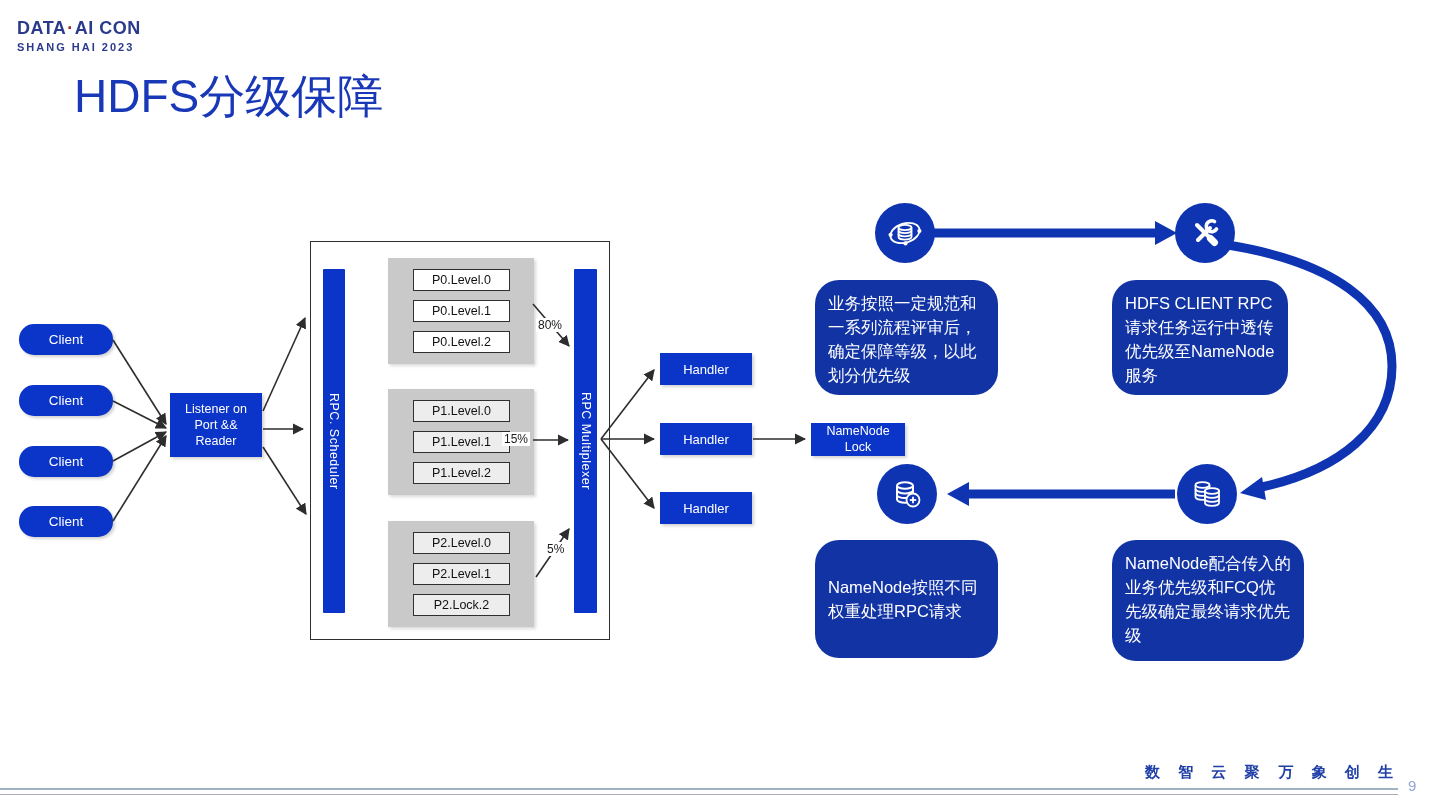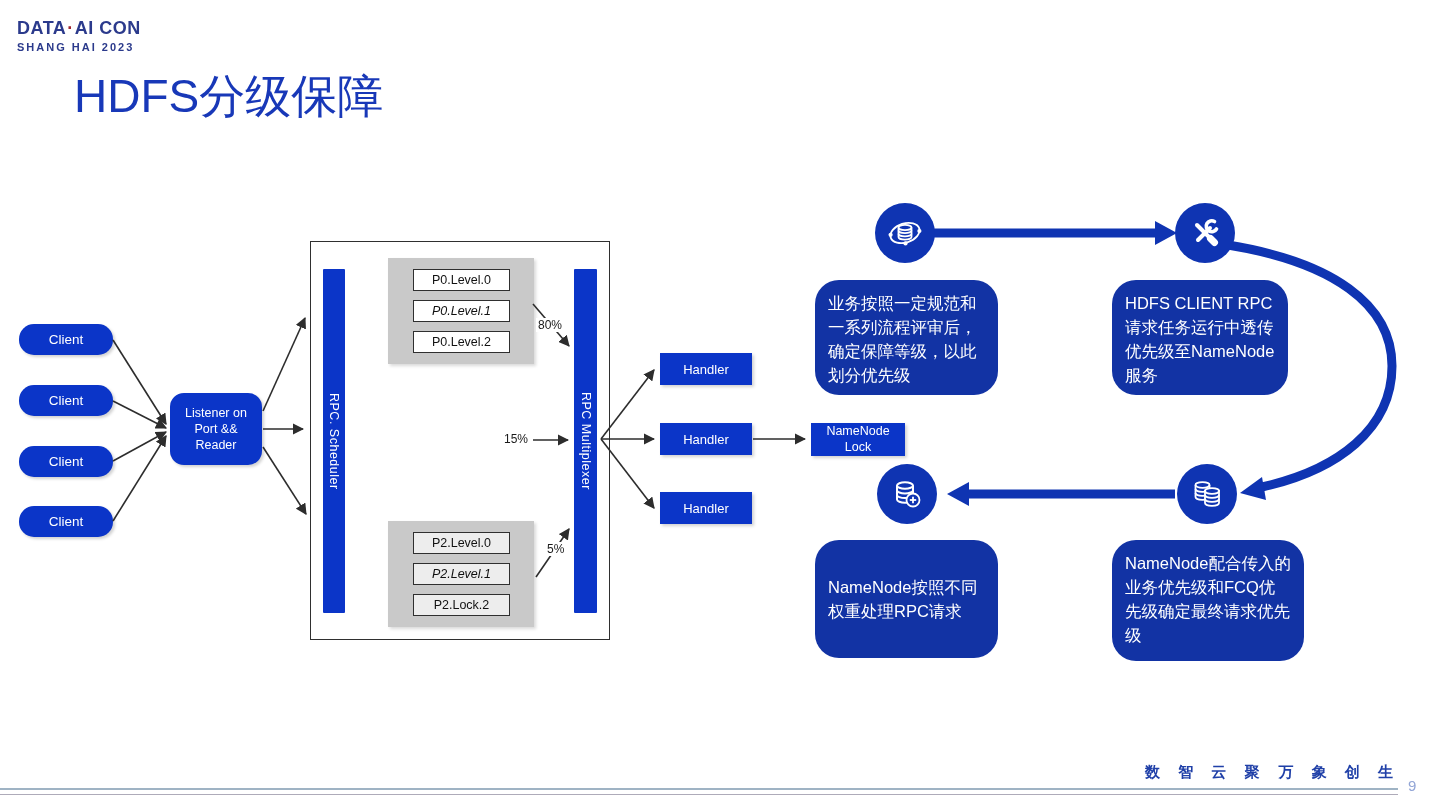--- a/index.html
+++ b/index.html
@@ -15,38 +15,38 @@
 
   .title { position:absolute; left:74px; top:66px; font-size:46px; font-weight:500; color:#1838b8; }
 
   
   .bluebox { position:absolute; background:#0b35c8; color:#fff; display:flex; align-items:center;
              justify-content:center; text-align:center; box-shadow:2px 2px 3px rgba(0,0,0,.18); }
   .pre { white-space:pre-line; }
 
   .client { left:19px; width:94px; height:31px; font-size:13.5px;border-radius:15px; }
   .client1 { top:324px; } .client2 { top:385px; } .client3 { top:446px; } .client4 { top:506px; }
-  .listener { left:170px; top:393px; width:92px; height:72px; font-size:12.5px; line-height:1.3;border-radius:14px; }
+  .listener { left:170px; top:393px; width:92px; height:64px; font-size:12.5px; line-height:1.3; }
 
   
   .pipeline { position:absolute; left:310px; top:241px; width:300px; height:399px;
               background:#fff; border:1.5px solid #2f2f2f; z-index:0; }
   .vbar { position:absolute; background:#0b35c8; color:#fff; display:flex; align-items:center;
           justify-content:center; border-radius:1px; }
   .vbar span { writing-mode:vertical-rl; font-size:12.5px; letter-spacing:.5px; }
   .scheduler   { left:322px; top:268px; width:22px; height:344px; }
   .multiplexer { left:573px; top:268px; width:23px; height:344px; }
 
   .qgroup { position:absolute; left:387px; width:146px; height:106px; background:#c9c9c9;
             box-shadow:2px 2px 3px rgba(0,0,0,.15); }
   .qg0 { top:257px; } .qg1 { top:388px; } .qg2 { top:520px; }
   .level { position:absolute; left:25px; width:97px; height:22px; background:#fff;
            border:1.5px solid #2f2f2f; font-size:12.5px; color:#111;
            display:flex; align-items:center; justify-content:center; }
-  .lv0 { top:11px; } .lv1 { top:42px;font-style:italic; } .lv2 { top:73px; }
+  .lv0 { top:11px; } .lv1 { top:42px; } .lv2 { top:73px; }
   .qg1 .level, .qg2 .level { background:#ededed; }
 
   .weight { position:absolute; z-index:3; background:#fff; font-size:12px; color:#1a1a1a; padding:0 2px; }
   .w80 { left:536px; top:318px; } .w15 { left:502px; top:432px; } .w5 { left:545px; top:542px; }
 
   .handler { left:660px; width:92px; height:32px; font-size:13px; }
   .handler1 { top:353px; } .handler2 { top:423px; } .handler3 { top:492px; }
   .lock { left:811px; top:423px; width:94px; height:33px; font-size:12.5px; line-height:1.25; }
 
   
@@ -130,20 +130,25 @@
 
   <div class="pipeline">
     <div class="vbar scheduler" style="left:12px; top:27px;">
       <span>RPC. Scheduler</span>
     </div>
     <div class="qgroup qg0" style="left:77px;">
       <div class="level lv0">P0.Level.0</div>
       <div class="level lv1">P0.Level.1</div>
       <div class="level lv2">P0.Level.2</div>
     </div>
+    <div class="qgroup qg1" style="left:77px;">
+      <div class="level lv0">P1.Level.0</div>
+      <div class="level lv1">P1.Level.1</div>
+      <div class="level lv2">P1.Level.2</div>
+    </div>
     <div class="qgroup qg2" style="left:77px;">
       <div class="level lv0">P2.Level.0</div>
       <div class="level lv1">P2.Level.1</div>
       <div class="level lv2">P2.Lock.2</div>
     </div>
     <div class="vbar multiplexer" style="left:263px; top:27px;">
       <span>RPC Multiplexer</span>
     </div>
   </div>
 

